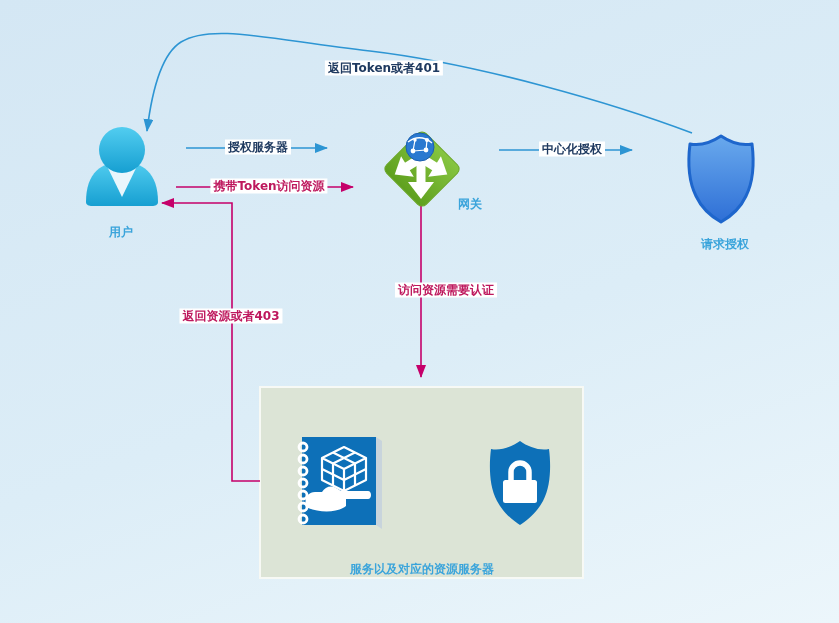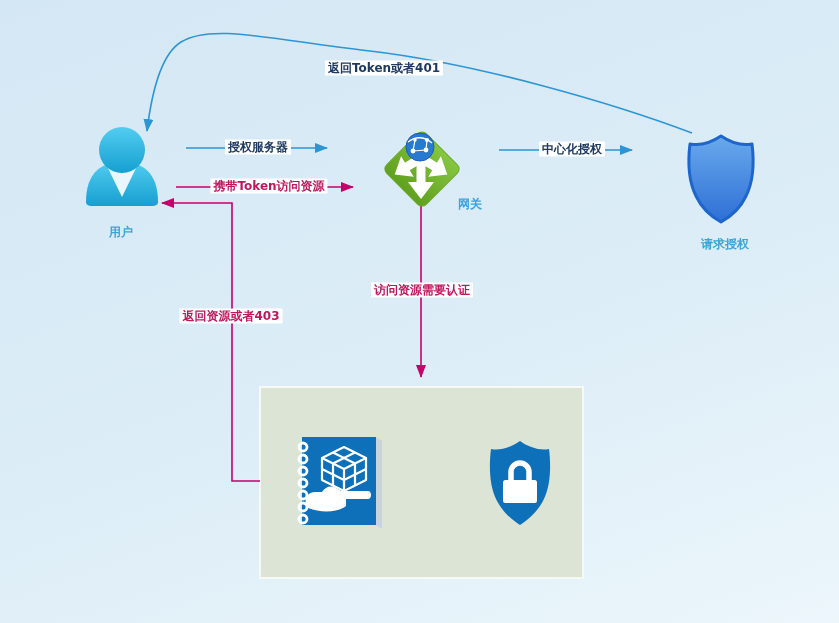--- a/index.html
+++ b/index.html
@@ -123,20 +123,21 @@
       <path d="M 520 441 C 512 447 500 451 491 449 C 489 465 489 486 497 501 C 504 514 514 521 520 525 C 526 521 536 514 543 501 C 551 486 551 465 549 449 C 540 451 528 447 520 441 Z" fill="#0d70b8"></path>
       <path d="M 511 481 L 511 472 A 9 9 0 0 1 529 472 L 529 481" fill="none" stroke="#ffffff" stroke-width="5.5"></path>
       <rect x="503" y="480" width="34" height="23" rx="2.5" fill="#ffffff"></rect>
     </g>
   </svg>
 
   <div class="label edge-label blue" style="left:384px; top:68px;">返回Token或者401</div>
   <div class="label edge-label blue" style="left:258px; top:147px;">授权服务器</div>
   <div class="label edge-label blue" style="left:572px; top:149px;">中心化授权</div>
   <div class="label edge-label magenta" style="left:269px; top:186px;">携带Token访问资源</div>
-  <div class="label edge-label magenta" style="left:422px; top:290px;">访问资源需要认证</div>
+  <div class="label edge-label magenta" style="left:446px; top:290px;">访问资源需要认证</div>
   <div class="label edge-label magenta" style="left:231px; top:316px;">返回资源或者403</div>
 
   <div class="label node-label" style="left:121px; top:232px;">用户</div>
   <div class="label node-label" style="left:470px; top:204px;">网关</div>
   <div class="label node-label" style="left:725px; top:244px;">请求授权</div>
+  <div class="label node-label" style="left:422px; top:569px;">服务以及对应的资源服务器</div>
 
 </div>
 
 </body></html>

